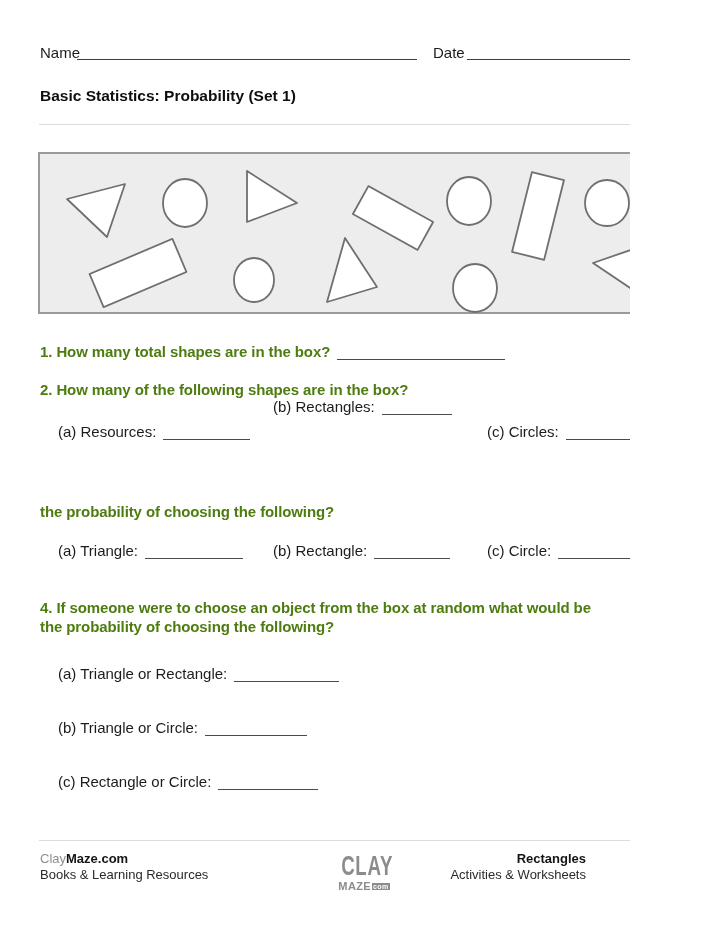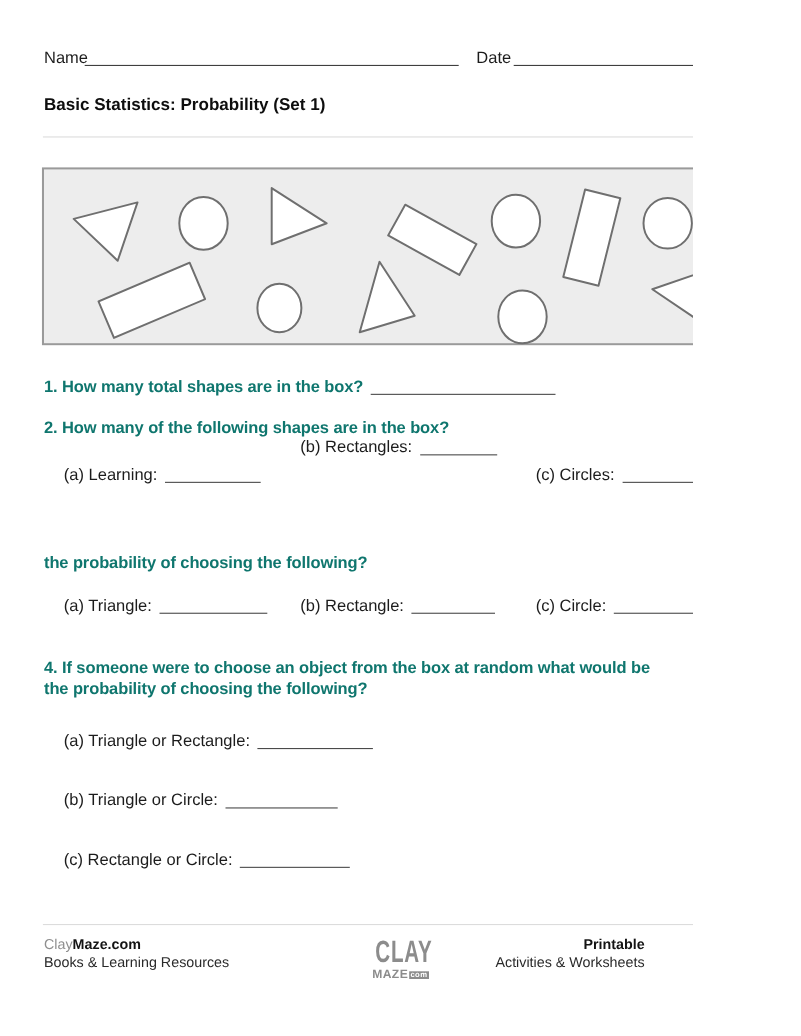--- a/index.html
+++ b/index.html
@@ -17,21 +17,21 @@
   .blank-line {
     position: absolute;
     height: 12px;
     border-bottom: 1.6px solid #3f3f3f;
   }
   .q-head {
     position: absolute;
     left: 40px;
     font-size: 15px;
     font-weight: bold;
-    color: #0f766e;
+    color: #4d7c0f;
     letter-spacing: -0.1px;
     line-height: 19px;
     white-space: nowrap;
   }
   .answer-part { position: absolute; font-size: 15px; color: #1c1c1c; white-space: nowrap; }
   .blank {
     display: inline-block;
     border-bottom: 1.6px solid #4a4a4a;
     height: 12px;
     vertical-align: -3px;
@@ -116,21 +116,21 @@
     </svg>
 
   <div class="q-head" style="top:342px;">
     <span>1. How many total shapes are in the box?</span><span class="blank" style="width:168px;"></span>
   </div>
 
   <div class="q-head" style="top:380px;">
     <span>2. How many of the following shapes are in the box?</span>
   </div>
   <span class="answer-part" style="left:58px; top:423px;">
-    <span>(a) Learning:</span><span class="blank" style="width:87px;"></span>
+    <span>(a) Resources:</span><span class="blank" style="width:87px;"></span>
   </span>
   <span class="answer-part" style="left:273px; top:398px;">
     <span>(b) Rectangles:</span><span class="blank" style="width:70px;"></span>
   </span>
   <span class="answer-part" style="left:487px; top:423px;">
     <span>(c) Circles:</span><span class="blank" style="width:97px;"></span>
   </span>
 
   <div class="q-head" style="top:483px;">
     <br>
@@ -166,17 +166,17 @@
     <span class="site-gray">Clay</span><span class="site-bold">Maze.com</span><br>
     <span class="footer-line2">Books &amp; Learning Resources</span>
   </div>
 
   <div class="logo logo--gray" style="left:331px; top:851px; width:66px;">
     <span class="logo-clay">CLAY</span><br>
     <span class="logo-maze"><span>MAZE</span><span class="logo-com">com</span></span>
   </div>
 
   <div class="footer-text footer-right" style="top:851px;">
-    <span class="fw-b">Printable</span><br>
+    <span class="fw-b">Rectangles</span><br>
     <span class="footer-line2">Activities &amp; Worksheets</span>
   </div>
 
 </div>
 
 </body></html>

